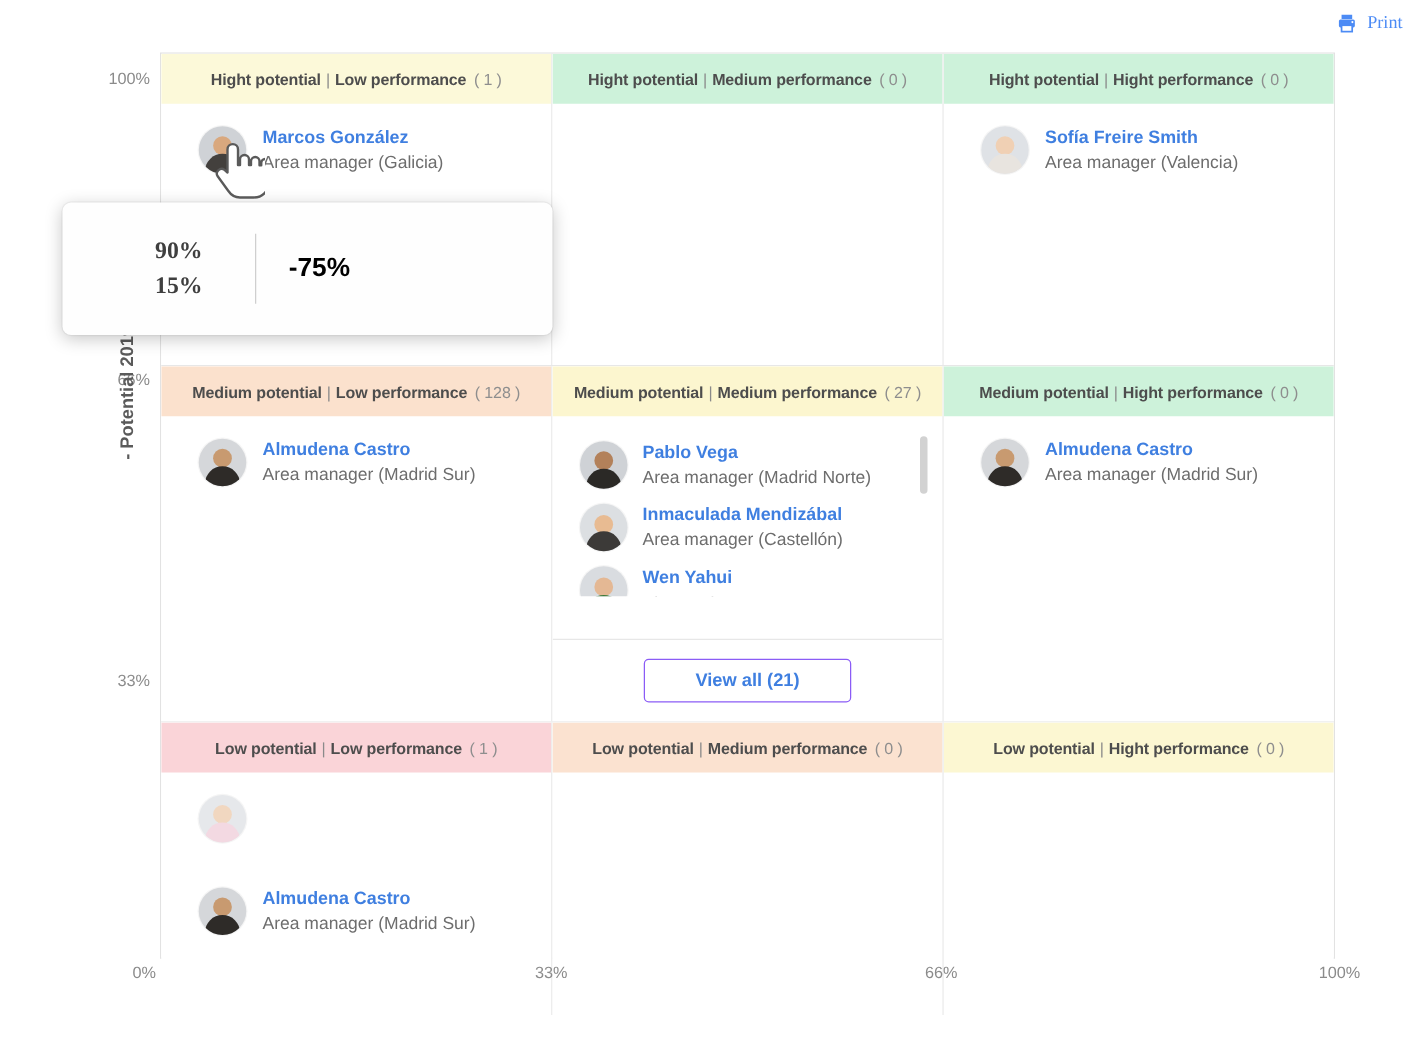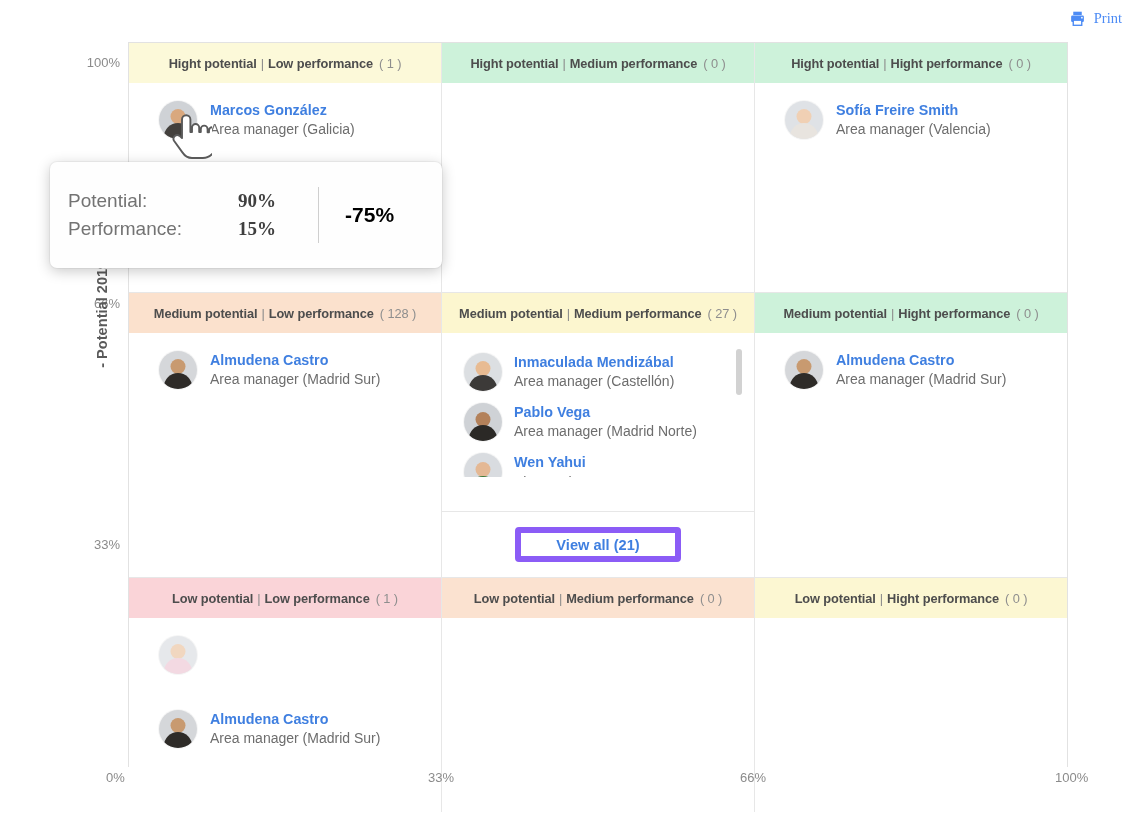--- a/index.html
+++ b/index.html
@@ -148,21 +148,21 @@
   }
   .viewall-bar {
     position: absolute; left: 0; right: 0; bottom: 0;
     height: 66px;
     border-top: 1px solid #e7e7e7;
     display: flex; align-items: center; justify-content: center;
     background: #fff;
   }
   .viewall-btn {
     min-width: 166px; height: 35px;
-    border: 6px solid #8b5cf6; border-radius: 4px;
+    border: 1px solid #8b5cf6; border-radius: 4px;
     background: #fff; color: #3f7fe0;
     font-size: 14.6px; font-weight: bold; cursor: pointer;
     font-family: "Liberation Sans", sans-serif;
   }
   .y-axis-tick {
     position: absolute; width: 58px; text-align: right;
     left: 62px; font-size: 13px; color: #8b8b8b;
   }
   .x-axis-tick {
     position: absolute; top: 770px;
@@ -311,31 +311,31 @@
       <div class="cell-head tint-lyellow">
         <span>Medium potential</span>
         <span class="sep">|</span>
         <span>Medium performance</span>
         <span class="count">( 27 )</span>
       </div>
       <div class="cell-body">
         <div class="scroll-area">
           <div class="scroll-list">
             <div class="person compact">
+              <div class="avatar av-m2"></div>
+              <div class="pinfo">
+                <div class="pname">Pablo Vega</div>
+                <div class="prole">Area manager (Madrid Norte)</div>
+              </div>
+            </div>
+            <div class="person compact">
               <div class="avatar av-f3"></div>
               <div class="pinfo">
                 <div class="pname">Inmaculada Mendizábal</div>
                 <div class="prole">Area manager (Castellón)</div>
-              </div>
-            </div>
-            <div class="person compact">
-              <div class="avatar av-m2"></div>
-              <div class="pinfo">
-                <div class="pname">Pablo Vega</div>
-                <div class="prole">Area manager (Madrid Norte)</div>
               </div>
             </div>
             <div class="person compact">
               <div class="avatar av-f4"></div>
               <div class="pinfo">
                 <div class="pname">Wen Yahui</div>
                 <div class="prole">Biotecnology</div>
               </div>
             </div>
           </div>
@@ -414,24 +414,20 @@
 </div>
 
 <div class="x-axis-tick" style="left:106px">0%</div>
 <div class="x-axis-tick" style="left:428px">33%</div>
 <div class="x-axis-tick" style="left:740px">66%</div>
 <div class="x-axis-tick" style="left:1055px">100%</div>
 <div class="x-axis-title">- Performance 2019 +</div>
 
 <div class="tooltip">
   <div class="tt-left">
-    <div class="tt-labels">
-      <div class="tt-label">Potential:</div>
-      <div class="tt-label">Performance:</div>
-    </div>
     <div class="tt-values">
       <div class="tt-value">90%</div>
       <div class="tt-value">15%</div>
     </div>
   </div>
   <div class="tt-divider"></div>
   <div class="tt-delta">-75%</div>
 </div>
 
 <div class="cursor-hand">

